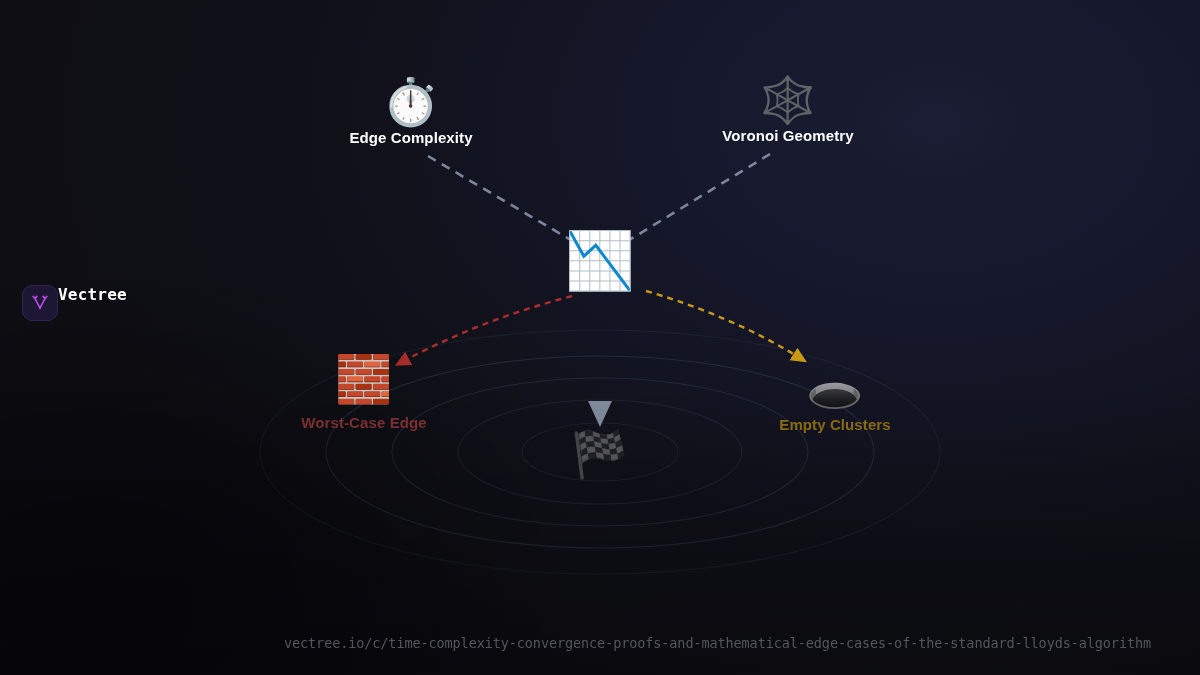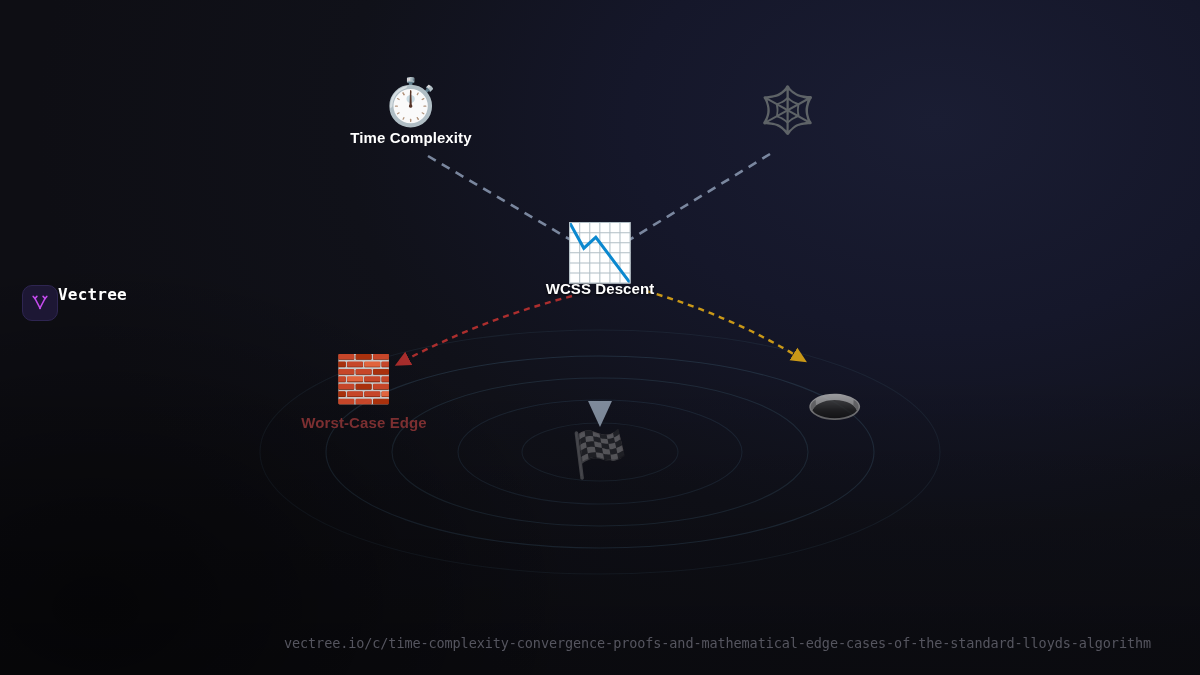--- a/index.html
+++ b/index.html
@@ -169,39 +169,40 @@
 
     <path d="M 646 291 Q 732 316 800 358" fill="none" stroke="#d4a017" stroke-width="2.4" stroke-dasharray="6 5" marker-end="url(#ah-yellow)" opacity="0.95"></path>
 
     <line x1="600" y1="296" x2="600" y2="415" stroke="url(#grey-shaft)" stroke-width="5.5" marker-end="url(#ah-grey)" opacity="0.92"></line>
   </svg>
 
   <div id="vignette"></div>
 
   <div class="node" id="node-time-complexity" style="left:411px; top:112px;">
     <span class="node-glyph">⏱️</span>
-    <span class="node-label">Time Complexity</span>
+    <span class="node-label">Edge Complexity</span>
   </div>
 
   <div class="node" id="node-voronoi-geometry" style="left:788px; top:110px;">
     <span class="node-glyph">🕸️</span>
+    <span class="node-label">Voronoi Geometry</span>
   </div>
 
   <div class="node" id="node-wcss-descent" style="left:600px; top:261px;">
     <span class="node-glyph">📉</span>
-    <span class="node-label">WCSS Descent</span>
   </div>
 
   <div class="node" id="node-worst-case-edge" style="left:364px; top:393px;">
     <span class="node-glyph">🧱</span>
     <span class="node-label">Worst-Case Edge</span>
   </div>
 
   <div class="node" id="node-empty-clusters" style="left:835px; top:399px;">
     <span class="node-glyph">🕳️</span>
+    <span class="node-label">Empty Clusters</span>
   </div>
 
   <div class="node" id="node-convergence-sink" style="left:600px; top:454px;">
     <span class="node-glyph">🏁</span>
   </div>
 
   <div id="brand">
     <div id="brand-mark">
       <svg width="20" height="20" viewBox="0 0 20 20" xmlns="http://www.w3.org/2000/svg">
         <g stroke="#c44bed" stroke-width="1.6" stroke-linecap="round" fill="none">

